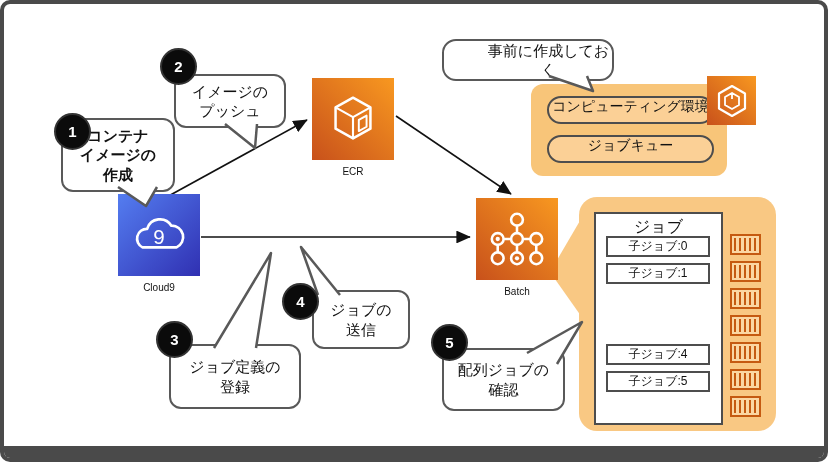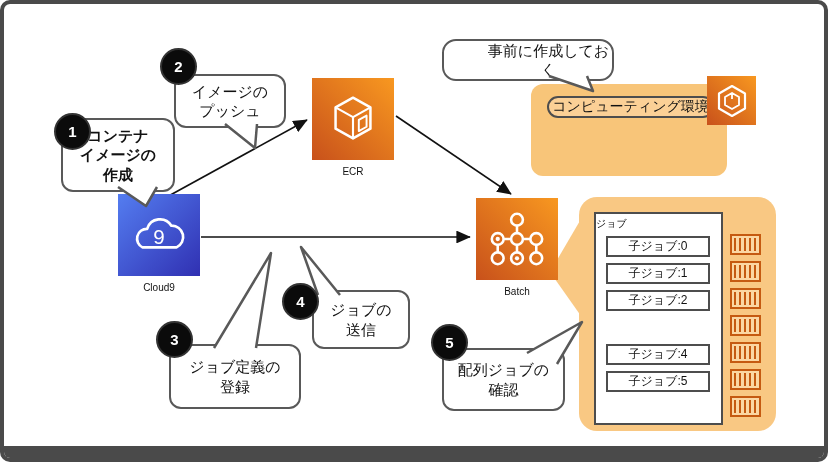--- a/index.html
+++ b/index.html
@@ -27,33 +27,33 @@
   }
   .badge{
     position:absolute;z-index:5;width:37px;height:37px;border-radius:50%;
     background:#0b0b0b;border:2px solid #333;box-sizing:border-box;
     color:#fff;font-size:15px;font-weight:bold;display:flex;align-items:center;justify-content:center;
   }
 
   
   #prebuilt-box{left:527px;top:80px;width:196px;height:92px;background:#f8c579;border-radius:12px;z-index:2;}
   .pill{
-    position:absolute;left:16px;width:167px;height:22px;box-sizing:border-box;
+    position:absolute;left:16px;width:167px;height:28px;box-sizing:border-box;
     background:#fbd096;border:2px solid #4d4d4d;border-radius:16px;
-    display:flex;align-items:flex-end;justify-content:center;font-size:14px;color:#111;
+    display:flex;align-items:flex-start;justify-content:center;font-size:14px;color:#111;
   }
   #batch-small-icon{left:703px;top:72px;width:49px;height:49px;z-index:3;
     background:linear-gradient(45deg,#c8511b 0%,#f89820 100%);
     display:flex;align-items:center;justify-content:center;}
 
   
   #job-panel{left:575px;top:193px;width:197px;height:234px;background:#f9c883;border-radius:18px;z-index:2;}
   #job-box{position:absolute;left:15px;top:15px;width:129px;height:213px;background:#fff;
     border:2.5px solid #4d4d4d;box-sizing:border-box;}
-  #job-title{position:absolute;left:0;top:3px;width:100%;font-size:10px;color:#111;}
+  #job-title{position:absolute;left:0;top:3px;width:100%;text-align:center;font-size:16px;color:#111;}
   .child-job{
     position:absolute;left:10px;width:104px;height:21px;box-sizing:border-box;
     background:#fff;border:2px solid #4d4d4d;
     display:flex;align-items:center;justify-content:center;font-size:12px;color:#111;
   }
   .container-icon{
     position:absolute;left:151px;width:31px;height:21px;box-sizing:border-box;
     background:#fbd7a3;border:2px solid #c55a11;padding:2px;
   }
   .container-stripes{width:100%;height:100%;
@@ -75,39 +75,39 @@
     <polygon points="577,215 546,268 577,312" fill="#f9c883"></polygon>
     <line x1="150" y1="200" x2="303" y2="116" stroke="#111" stroke-width="1.6" marker-end="url(#arr)"></line>
     <line x1="392" y1="112" x2="507" y2="190" stroke="#111" stroke-width="1.6" marker-end="url(#arr)"></line>
     <line x1="197" y1="233" x2="466" y2="233" stroke="#111" stroke-width="1.6" marker-end="url(#arr)"></line>
   </svg>
 
   <div id="prebuilt-box" class="abs">
     <div class="pill" style="top:12px;">
       <span>コンピューティング環境</span>
     </div>
+    <div class="pill" style="top:51px;">
+      <span>ジョブキュー</span>
+    </div>
   </div>
   <div id="batch-small-icon" class="abs">
     <svg width="40" height="40" viewBox="0 0 40 40">
       <polygon points="20,5 33,12.5 33,27.5 20,35 7,27.5 7,12.5" fill="none" stroke="#fff" stroke-width="2.2" stroke-linejoin="round"></polygon>
       <polyline points="20,12 27,16 27,24 20,28 13,24 13,16 20,12 20,18" fill="none" stroke="#fff" stroke-width="1.8" stroke-linejoin="round"></polyline>
     </svg>
   </div>
 
   <div id="job-panel" class="abs">
     <div id="job-box">
       <div id="job-title">ジョブ</div>
       <div class="child-job" style="top:22px;">
           <span>子ジョブ:0</span>
         </div>
       <div class="child-job" style="top:49px;">
           <span>子ジョブ:1</span>
-        </div>
-      <div class="child-job" style="top:76px;">
-          <span>子ジョブ:2</span>
         </div>
       <div class="child-job" style="top:130px;">
           <span>子ジョブ:4</span>
         </div>
       <div class="child-job" style="top:157px;">
           <span>子ジョブ:5</span>
         </div>
     </div>
     <div class="container-icon" style="top:37px;">
         <div class="container-stripes"></div>

